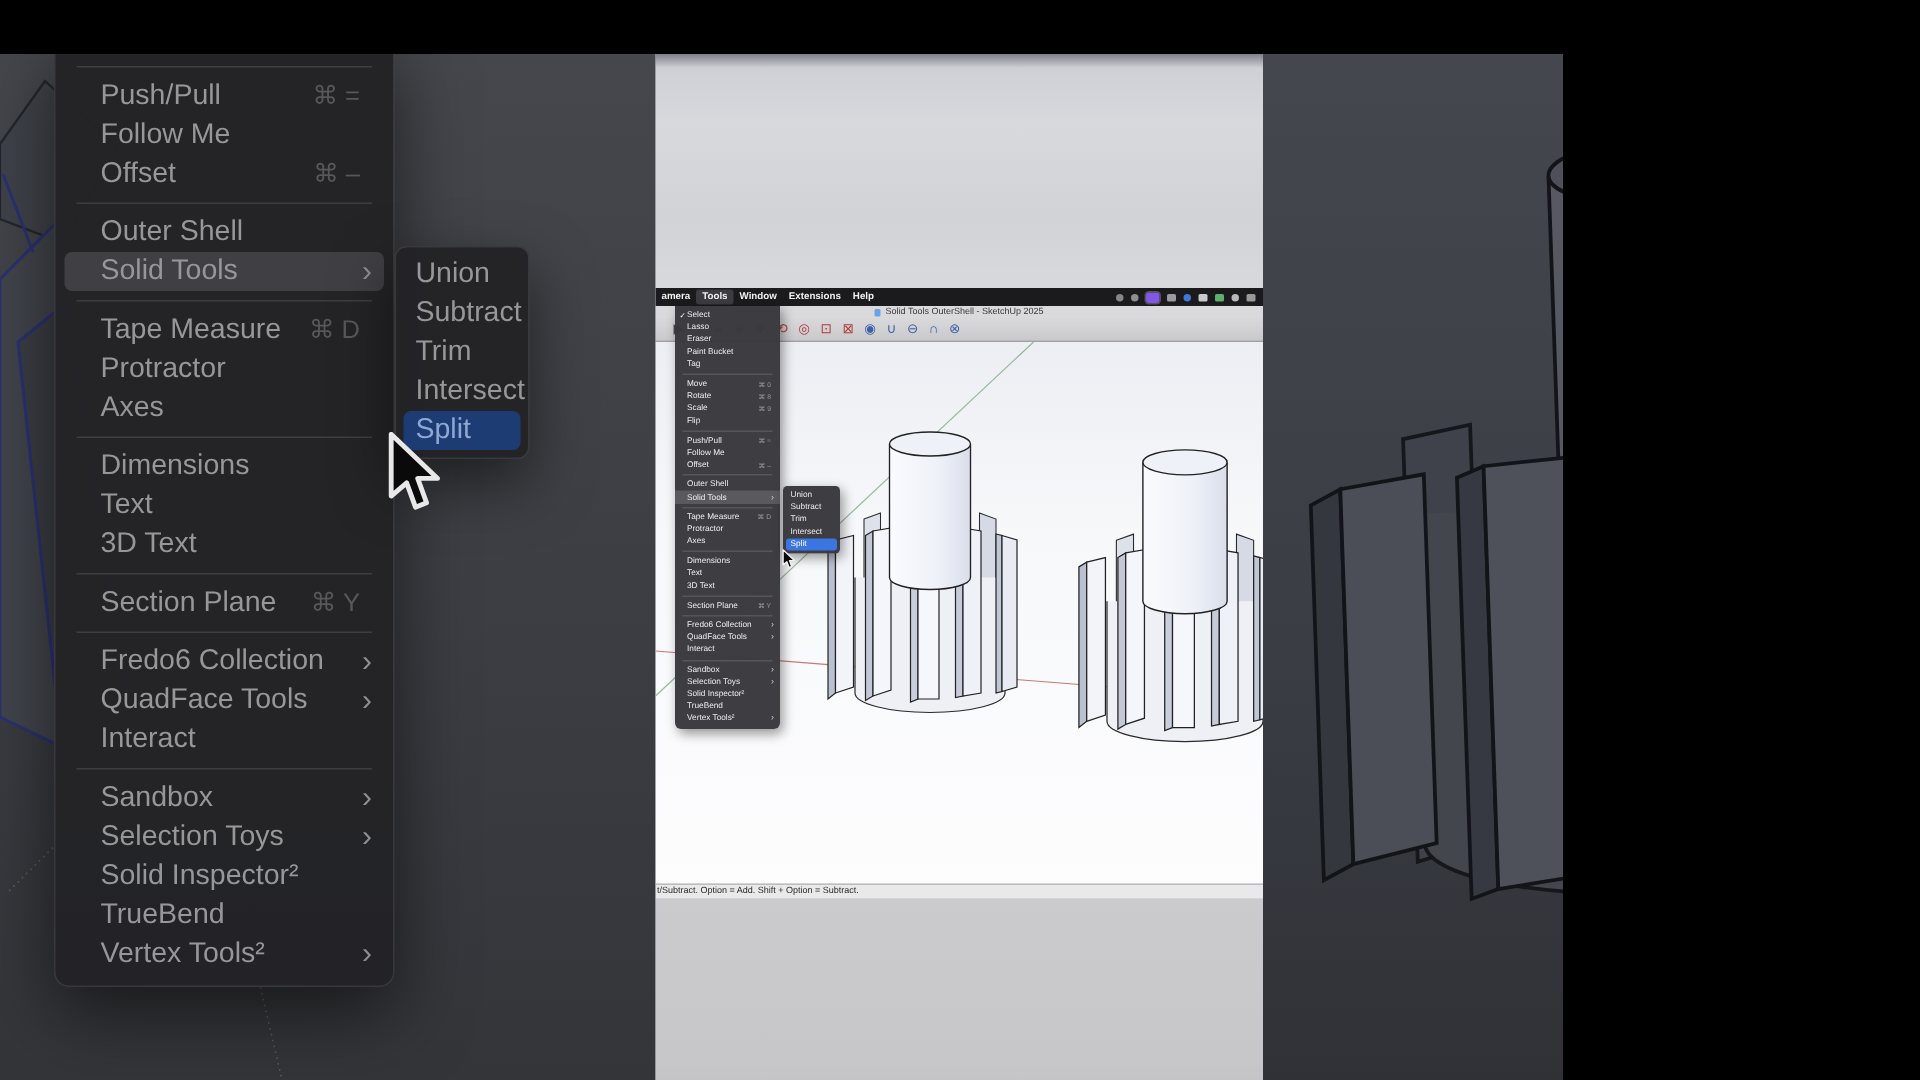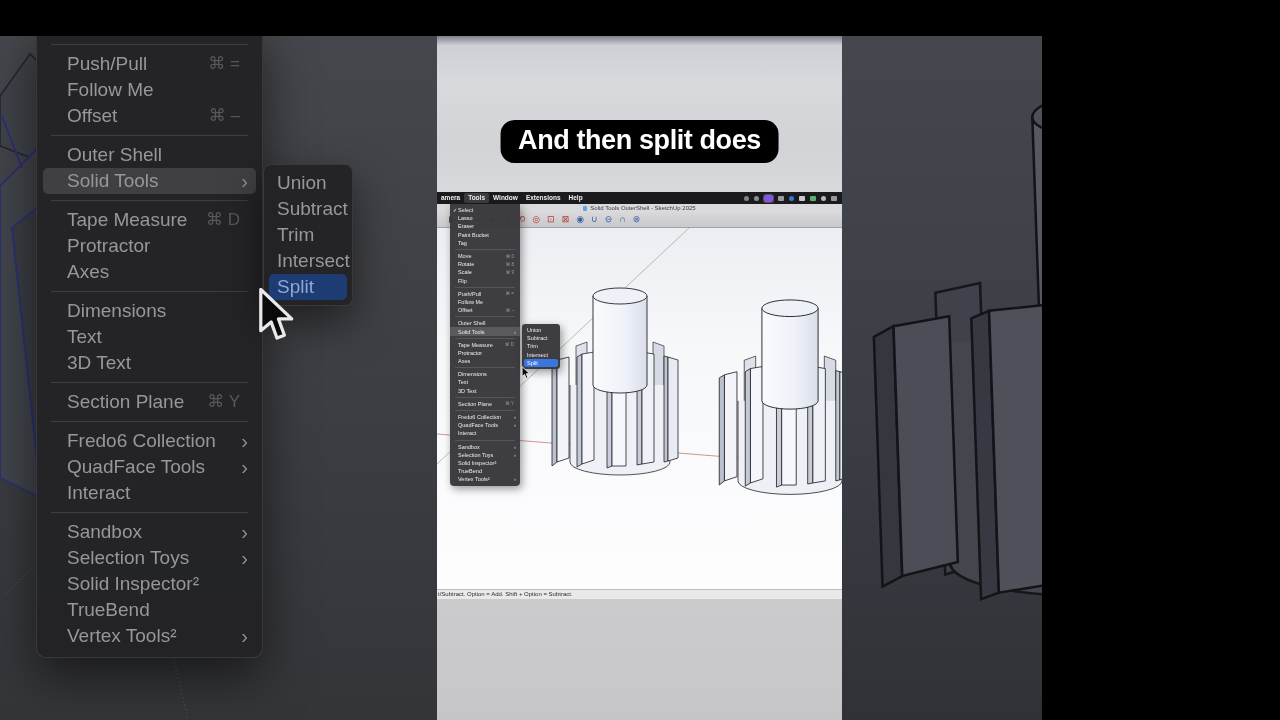--- a/index.html
+++ b/index.html
@@ -830,16 +830,15 @@
     <svg class="cursor-small" viewBox="0 0 28 38">
       <path d="M3,1 L3,29 L10,23 L14,34 L19,32 L15,21 L24,21 Z" fill="#0a0a0a" stroke="#f2f2f2" stroke-width="2.5" stroke-linejoin="round"></path>
     </svg>
 
     <div class="statusbar">
       <span>t/Subtract. Option = Add. Shift + Option = Subtract.</span>
     </div>
     <div class="desk"></div>
     <div class="vbottom"></div>
 
-    <div class="caption">And then split does</div>
   </div>
 
 </div>
 
 </body></html>

